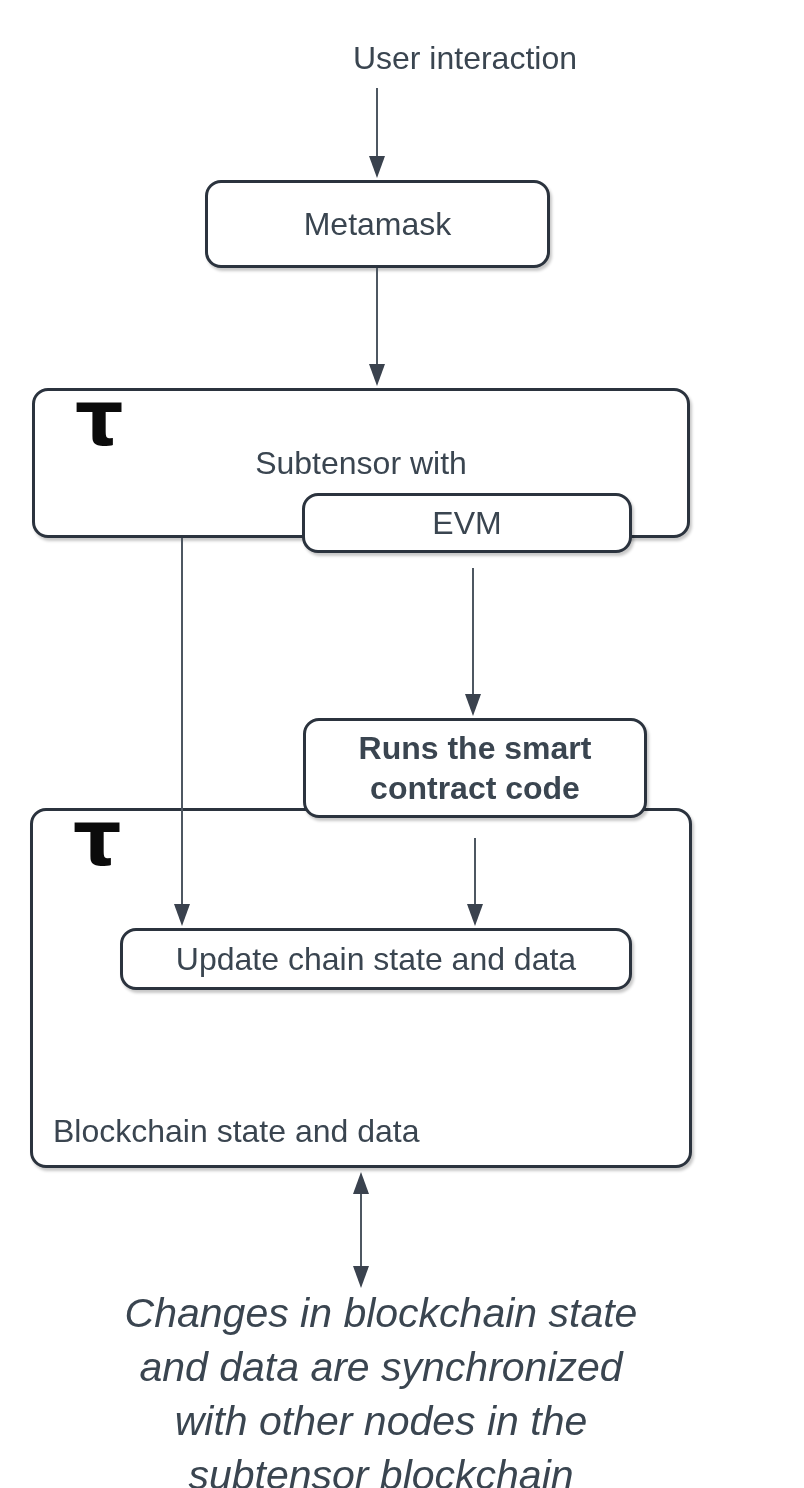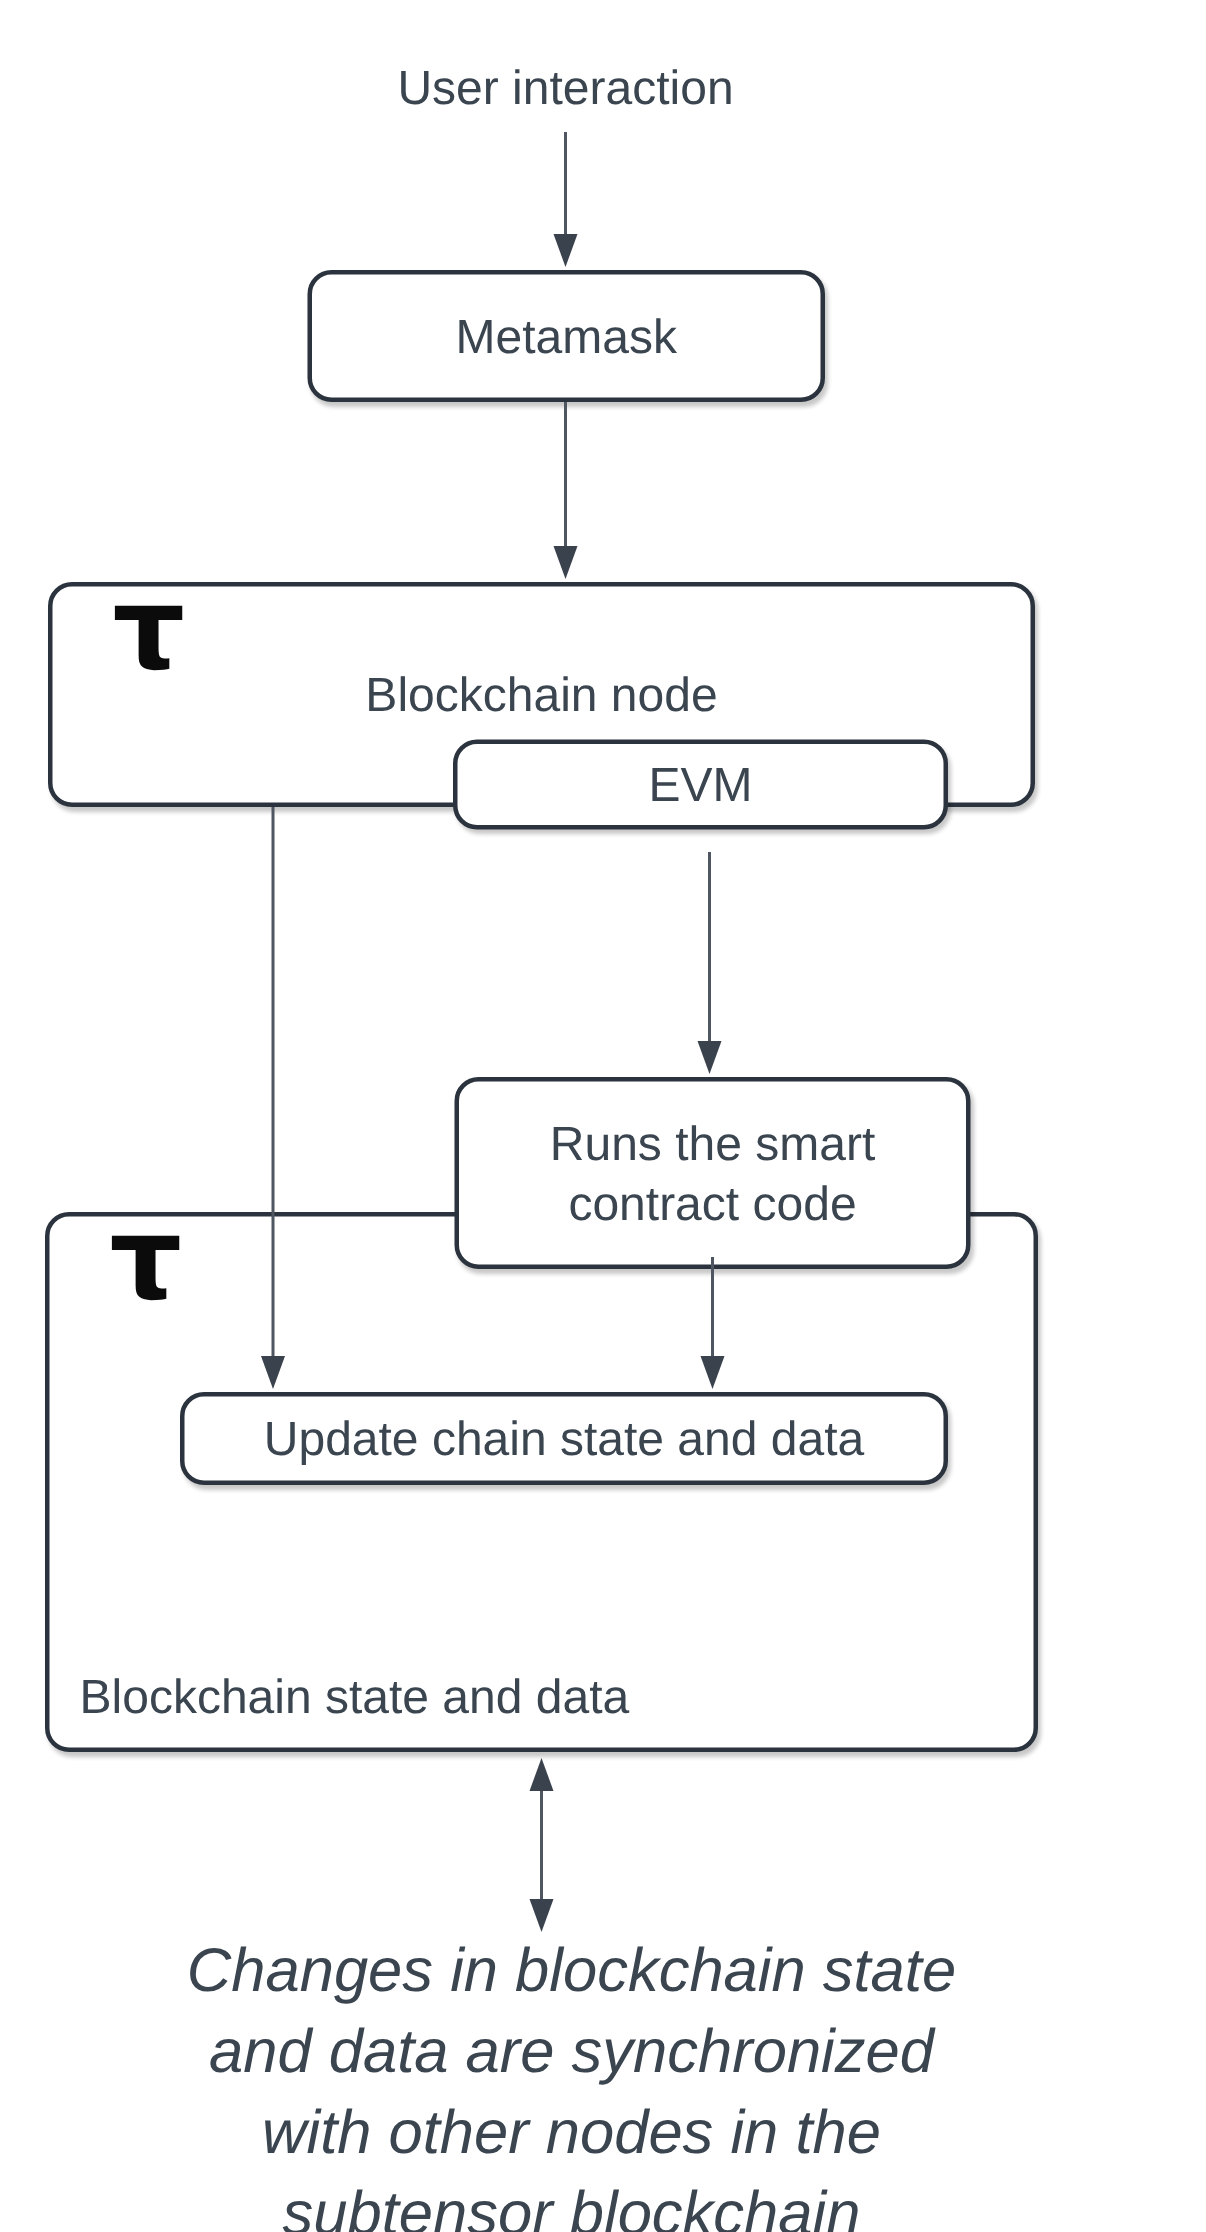--- a/index.html
+++ b/index.html
@@ -17,21 +17,21 @@
     width:804px;height:1488px;
     background:var(--bg);
     font-family:"Liberation Sans", sans-serif;
     color:var(--text);
     overflow:hidden;
   }
   .label{
     position:absolute;
     font-size:32px;
     color:var(--text);
-    text-align:center;
+    text-align:right;
     line-height:1.25;
   }
   .box{
     position:absolute;
     background:#fff;
     border:3px solid var(--border);
     border-radius:16px;
     display:flex;
     align-items:center;
     justify-content:center;
@@ -49,21 +49,21 @@
     font-weight:700;
     font-size:76px;
     line-height:64px;
     color:var(--tau);
     text-align:left;
     overflow:visible;
   }
   #metamask-box{left:205px;top:180px;width:345px;height:88px;z-index:2;}
   #subtensor-box{left:32px;top:388px;width:658px;height:150px;z-index:1;}
   #evm-box{left:302px;top:493px;width:330px;height:60px;z-index:2;}
-  #runs-box{left:303px;top:718px;width:344px;height:128px;z-index:2;padding:0 38px;}
+  #runs-box{left:303px;top:718px;width:344px;height:100px;z-index:2;padding:0 38px;font-weight:bold;}
   #big-box{left:30px;top:808px;width:662px;height:360px;z-index:1;}
   #update-box{left:120px;top:928px;width:512px;height:62px;z-index:2;}
   #user-label{left:177px;top:38px;width:400px;}
   #blockchain-label{
     position:absolute;left:20px;bottom:14px;
     font-size:32px;color:var(--text);white-space:nowrap;
   }
   #caption{
     position:absolute;left:116px;top:1286px;width:530px;
     font-size:41px;font-style:italic;
@@ -104,21 +104,21 @@
   </svg>
 
   <div class="label" id="user-label">User interaction</div>
 
   <div class="box" id="metamask-box">
     <span>Metamask</span>
   </div>
 
   <div class="box" id="subtensor-box">
     <span class="tau">τ</span>
-    <span>Blockchain node</span>
+    <span>Subtensor with</span>
   </div>
 
   <div class="box" id="evm-box">
     <span>EVM</span>
   </div>
 
   <div class="box" id="runs-box">
     <span>Runs the smart contract code</span>
   </div>
 

